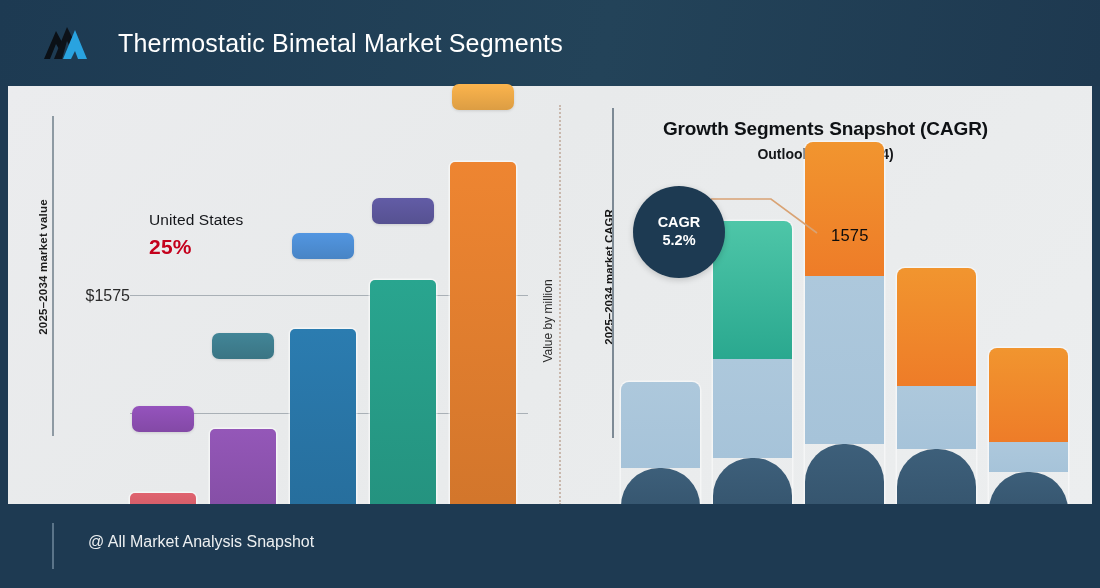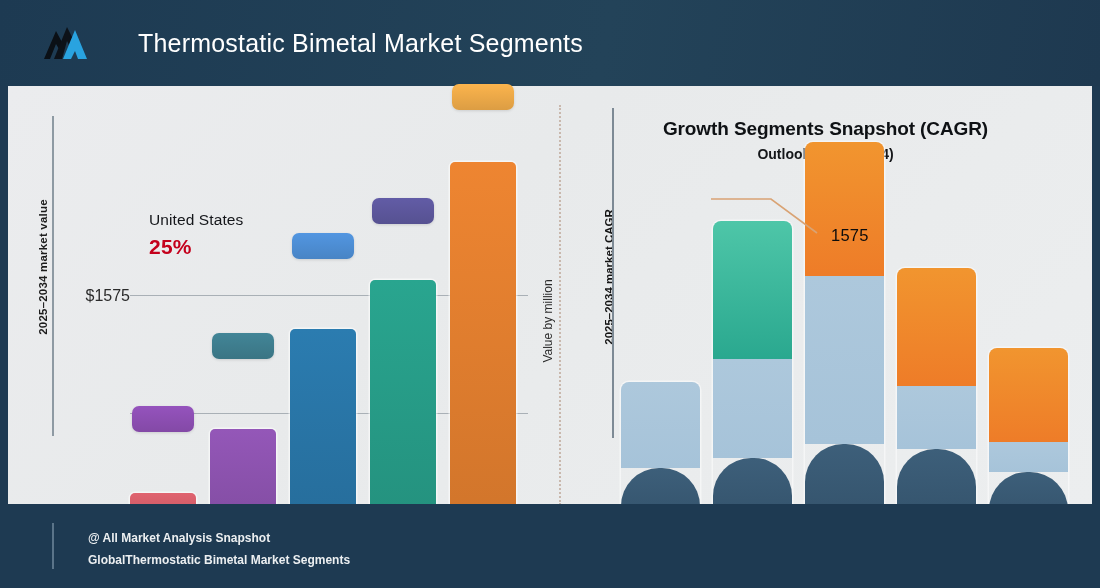--- a/index.html
+++ b/index.html
@@ -8,21 +8,21 @@
     font-family:"Liberation Sans", sans-serif;
     background:#1e3a52;
     overflow:hidden;
     position:relative;
   }
 
   
   .header{
     position:absolute; left:0; top:0; width:1100px; height:86px;
     background:linear-gradient(100deg,#1d3a52 0%,#234359 55%,#1e3950 100%);
-    display:flex; align-items:center;gap:20px;
+    display:flex; align-items:center;
   }
   .brand-logo{ margin-left:42px; width:46px; height:36px; position:relative; }
   .header-title{
     margin-left:30px; color:#ffffff; font-size:25px; letter-spacing:.2px;
     font-weight:400;
   }
 
   
   .panel{
     position:absolute; left:8px; top:86px; width:1084px; height:418px;
@@ -148,21 +148,21 @@
   
   .footer{
     position:absolute; left:0; top:504px; width:1100px; height:84px;
     background:#1e3a52; display:flex; align-items:center;
   }
   .footer-rule{
     position:absolute; left:52px; top:19px; width:1.5px; height:46px;
     background:#5b7489;
   }
   .footer-text{ position:absolute; left:88px; top:23px; color:#eceff1; }
-  .footer-text div{ font-size:12px; line-height:1.85; font-weight:700; }
+  .footer-text div{ font-size:16px; line-height:1.85; font-weight:400; }
   .footer-brand{
     position:absolute; right:36px; top:27px;
     display:flex; align-items:center; gap:10px;
   }
   .footer-brand .ama{ color:#fff; font-size:20px; letter-spacing:1.4px; }
   .footer-logo{ width:50px; height:34px; position:relative; }
 </style>
 </head>
 <body>
 
@@ -276,26 +276,29 @@
               <div class="seg seg-bot" style="height: 50.1021px;"></div>
             </div>
           </div>
           <div class="rc-xlab" style="left: 368px;">2027</div>
         </div>
 
       <svg class="leader" viewBox="0 0 170 80">
         <polyline points="2,18 62,18 108,52" fill="none" stroke="#d9a374" stroke-width="1.6"></polyline>
       </svg>
 
+      <div class="cagr-bubble">
+        <span>CAGR</span>
+        <span>5.2%</span>
+      </div>
 
       <div class="value-label">1575</div>
     </div>
 
   </div>
 </div>
 
 <div class="footer">
   <div class="footer-rule"></div>
   <div class="footer-text">
     <div>@ All Market Analysis Snapshot</div>
-    <div>GlobalThermostatic Bimetal Market Segments</div>
   </div>
 </div>
 
 </body></html>

